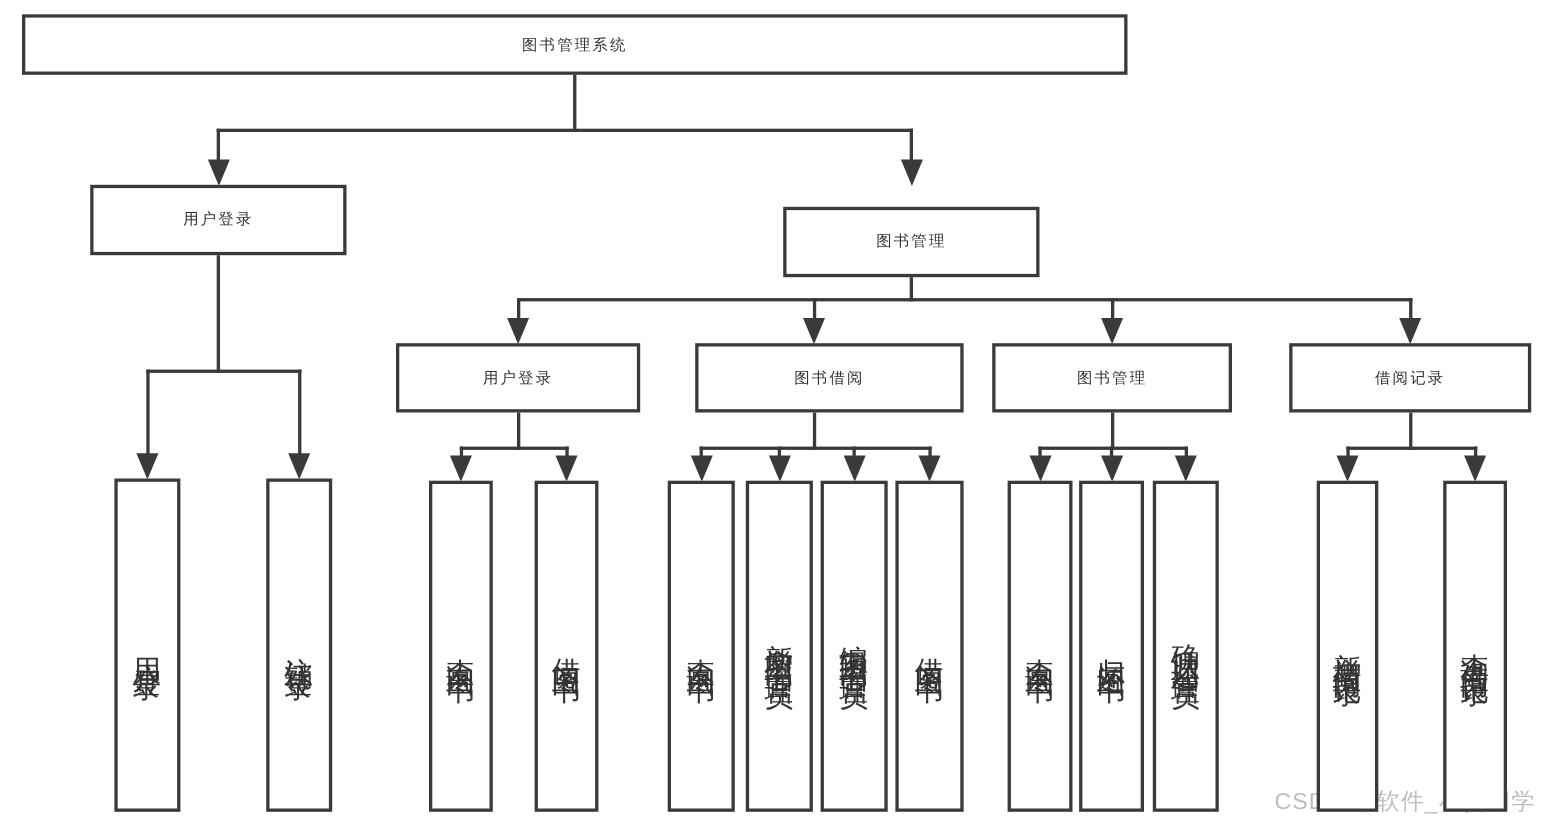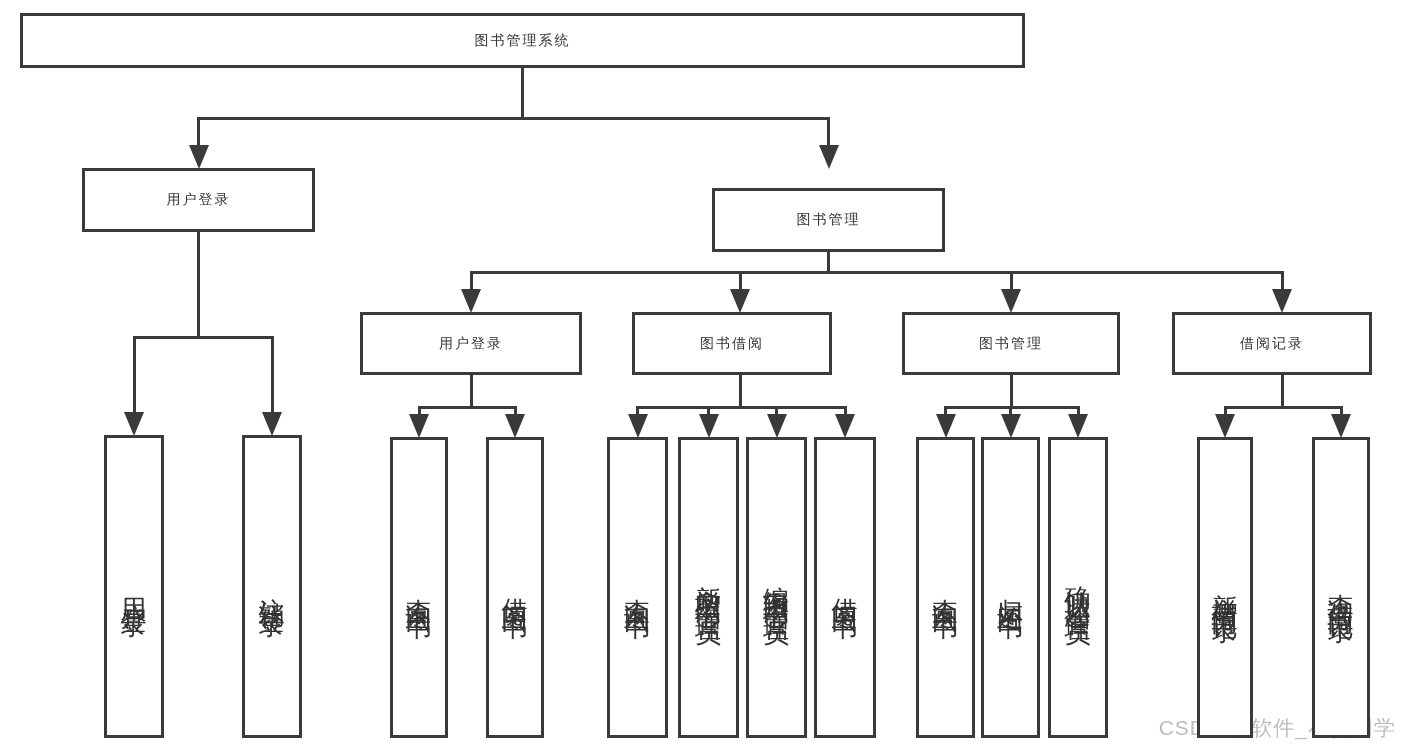--- a/index.html
+++ b/index.html
@@ -121,27 +121,27 @@
     </div>
     <div class="node h" style="left: 82px; top: 168px; width: 233px; height: 64px;">
       <span class="label">用户登录</span>
     </div>
     <div class="node h" style="left: 712px; top: 168px; width: 233px; height: 64px; margin-top: 20px;">
       <span class="label">图书管理</span>
     </div>
     <div class="node h" style="left: 360px; top: 312px; width: 222px; height: 63px;">
       <span class="label">用户登录</span>
     </div>
-    <div class="node h" style="left: 632px; top: 312px; width: 200px; height: 63px;">
+    <div class="node h" style="left: 632px; top: 312px; width: 244px; height: 63px;">
       <span class="label">图书借阅</span>
     </div>
     <div class="node h" style="left: 902px; top: 312px; width: 218px; height: 63px;">
       <span class="label">图书管理</span>
     </div>
-    <div class="node h" style="left: 1172px; top: 312px; width: 200px; height: 63px;">
+    <div class="node h" style="left: 1172px; top: 312px; width: 220px; height: 63px;">
       <span class="label">借阅记录</span>
     </div>
     <div class="node v" style="left: 104px; top: 435px; width: 60px; height: 303px;">
       <span class="label">用户登录</span>
     </div>
     <div class="node v" style="left: 242px; top: 435px; width: 60px; height: 303px;">
       <span class="label">注销登录</span>
     </div>
     <div class="node v" style="left: 390px; top: 437px; width: 58px; height: 301px;">
       <span class="label">查询图书</span>

